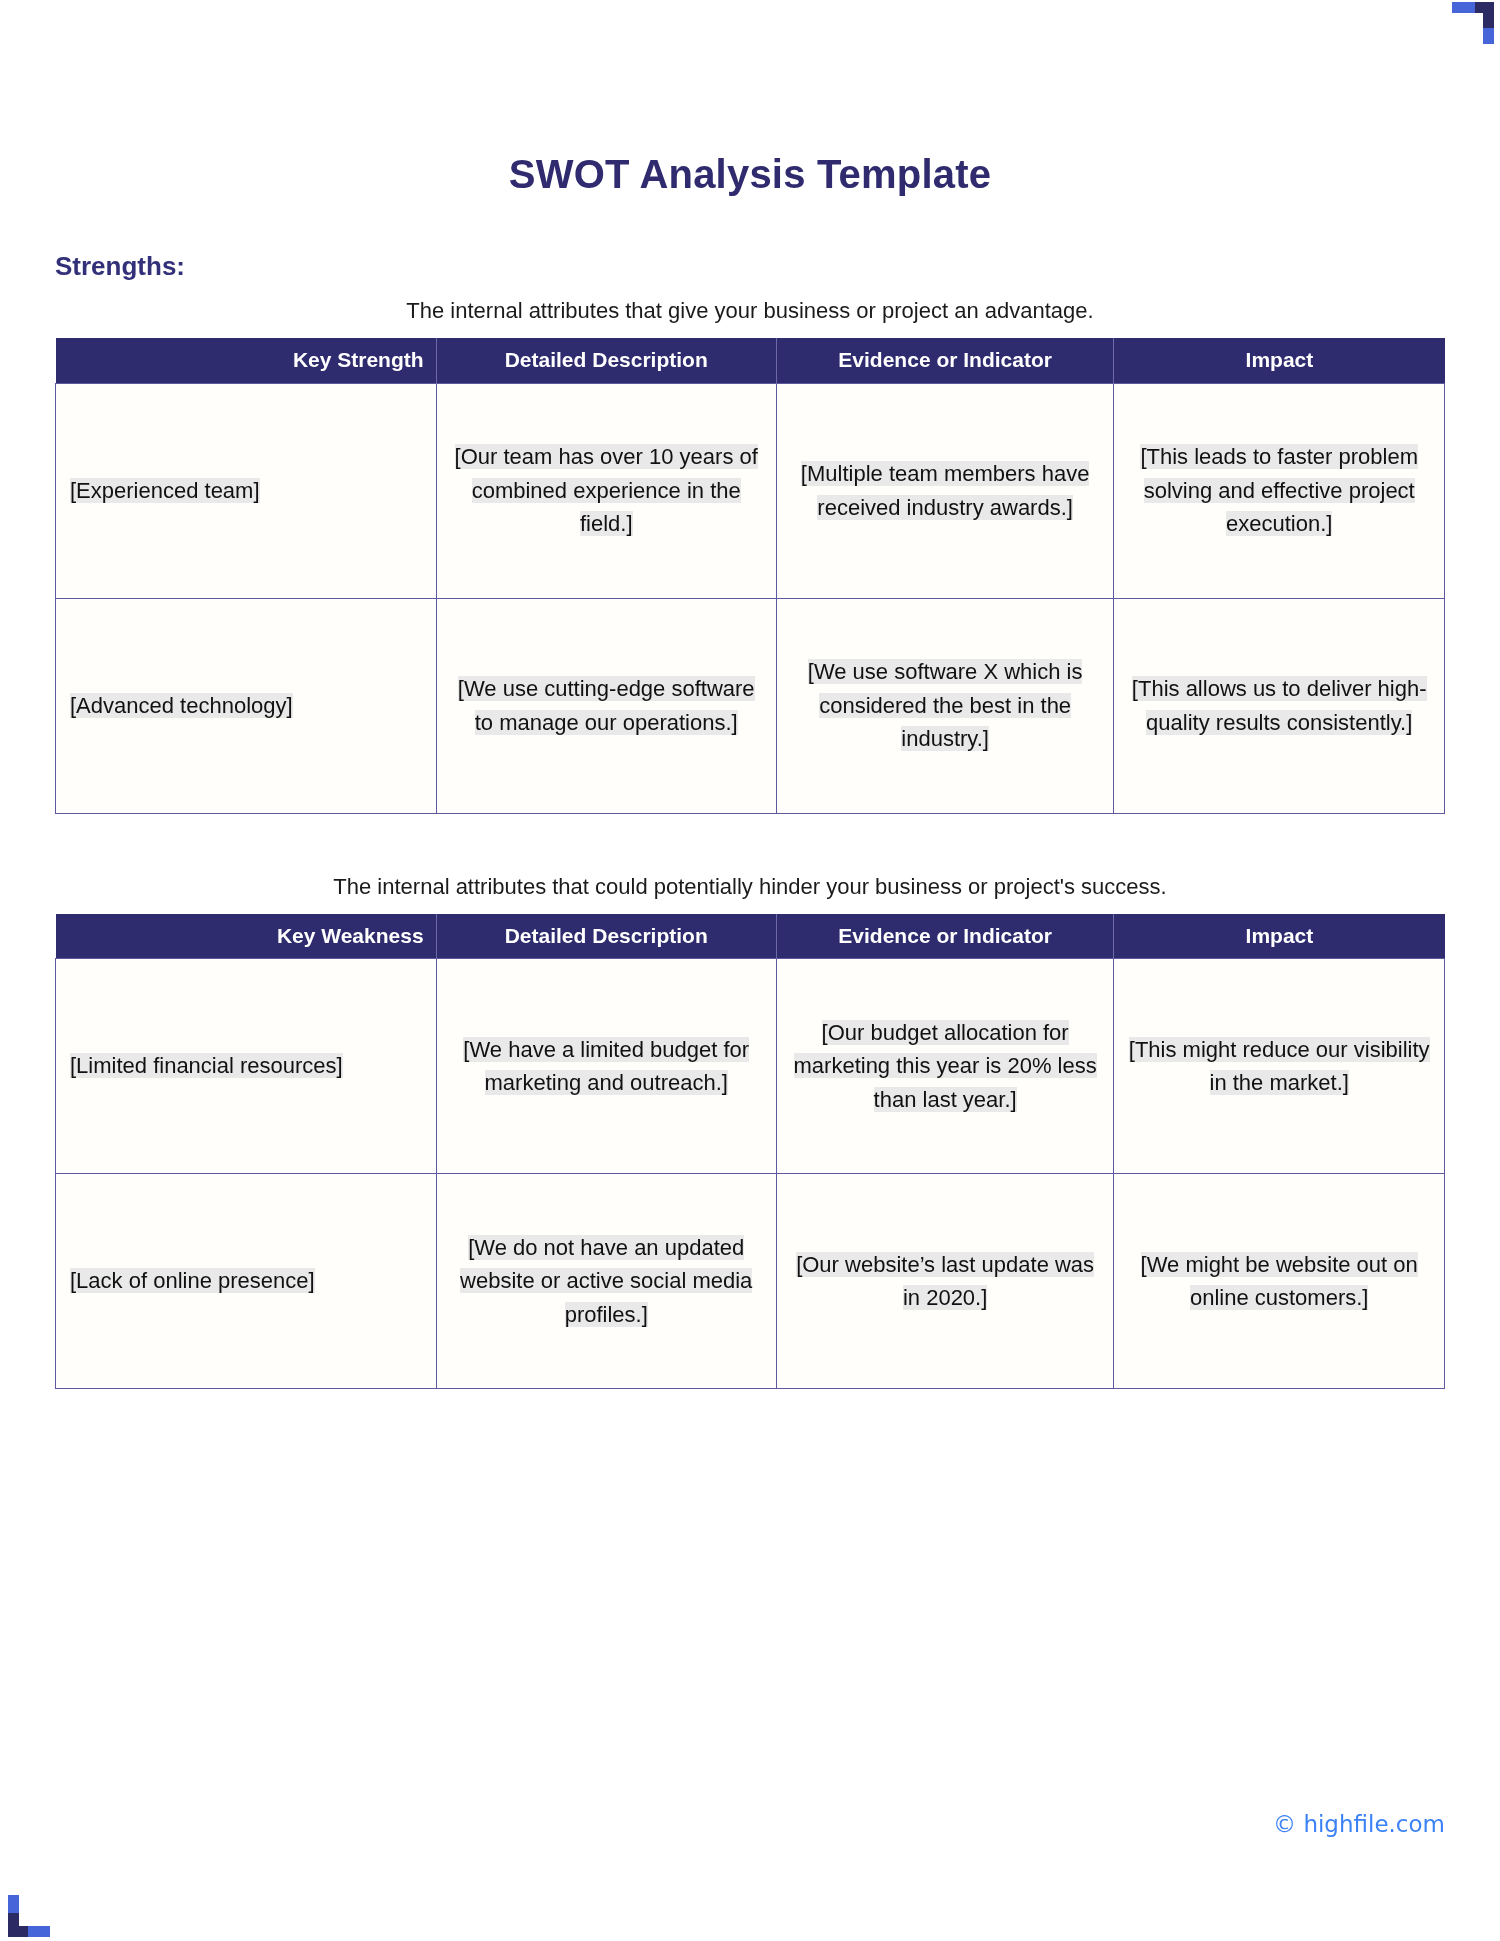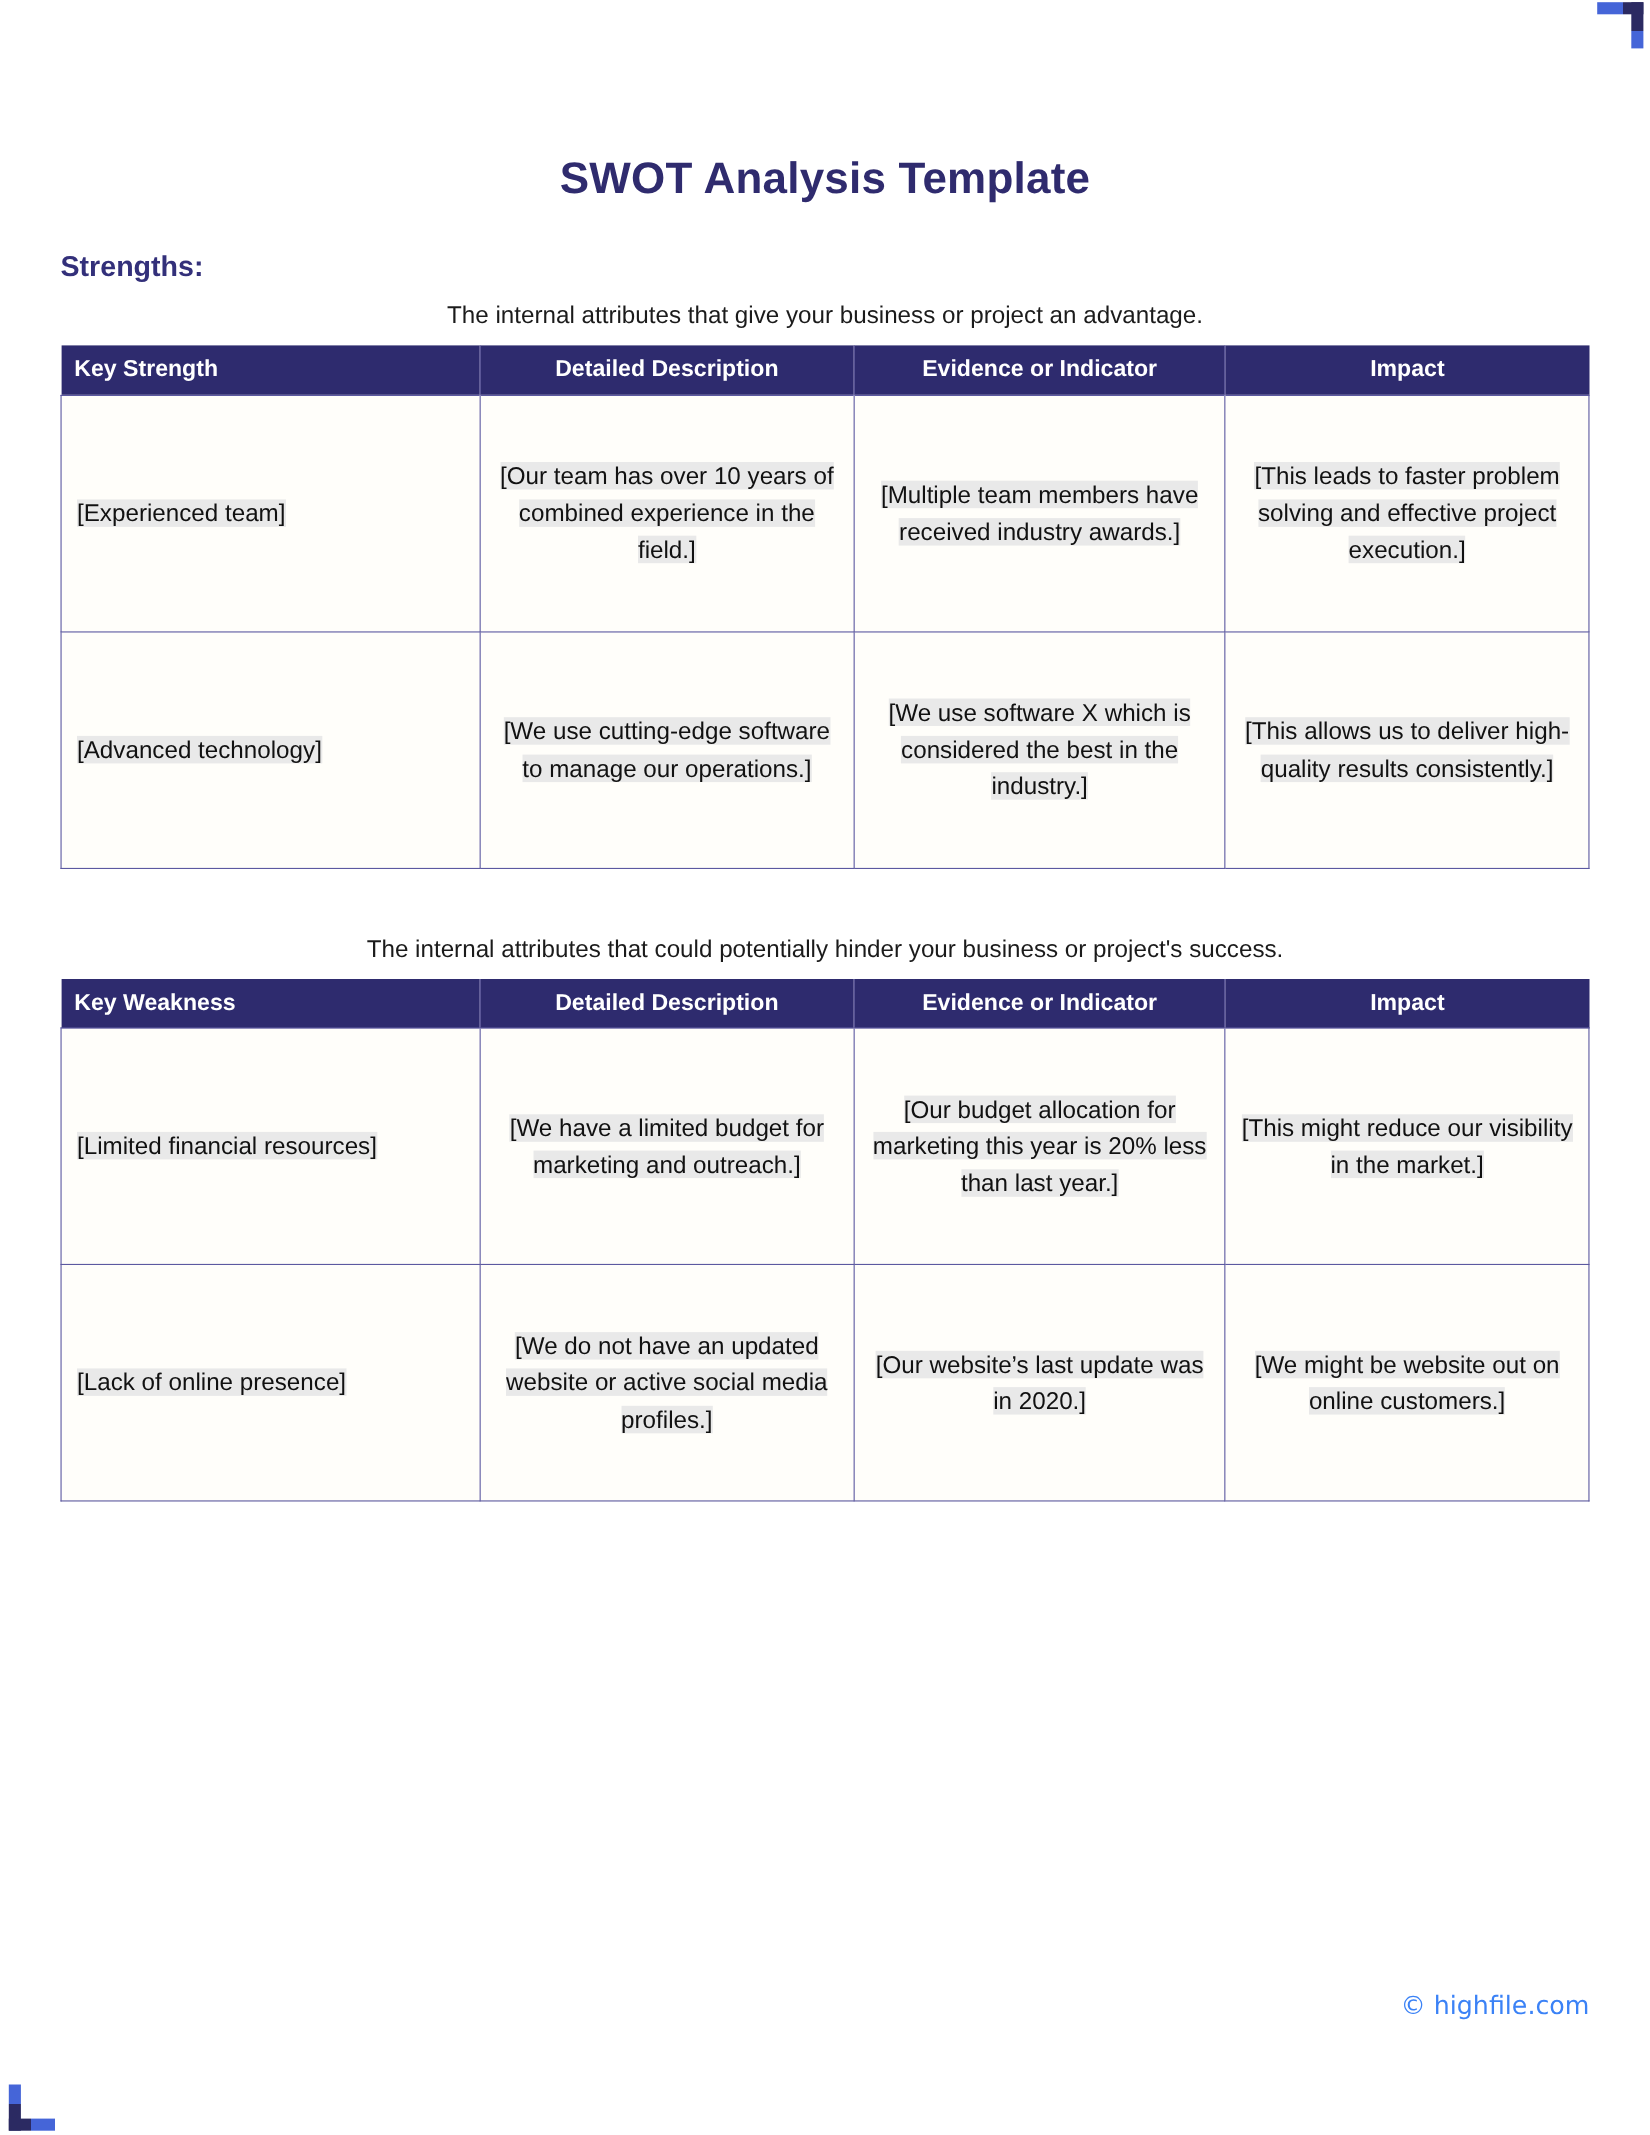--- a/index.html
+++ b/index.html
@@ -54,21 +54,21 @@
     box-sizing: border-box;
     padding: 0 55px;
   }
 
   .doc-title {
     text-align: center;
     color: #2f2b6e;
     font-size: 40px;
     font-weight: bold;
     letter-spacing: 0.2px;
-    margin: 0;
+    margin: 12px;
     padding-top: 140px;
   }
 
   .section {
     margin-top: 0;
   }
   .section-heading {
     color: #33307a;
     font-size: 26px;
     font-weight: bold;
@@ -99,21 +99,21 @@
     color: #ffffff;
     font-size: 21px;
     font-weight: bold;
     height: 45px;
     padding: 0 12px;
     border-right: 1px solid #6e6aa8;
     box-sizing: border-box;
     vertical-align: middle;
   }
   table.swot thead th:last-child { border-right: none; }
-  table.swot thead th.left { text-align: left; }
+  table.swot thead th.left { text-align: right; }
   table.swot thead th.center { text-align: center; }
 
   table.swot tbody td {
     border: 1px solid #5c59a0;
     background: #fffefa;
     height: 215px;
     padding: 10px 14px;
     box-sizing: border-box;
     vertical-align: middle;
     font-size: 22px;

